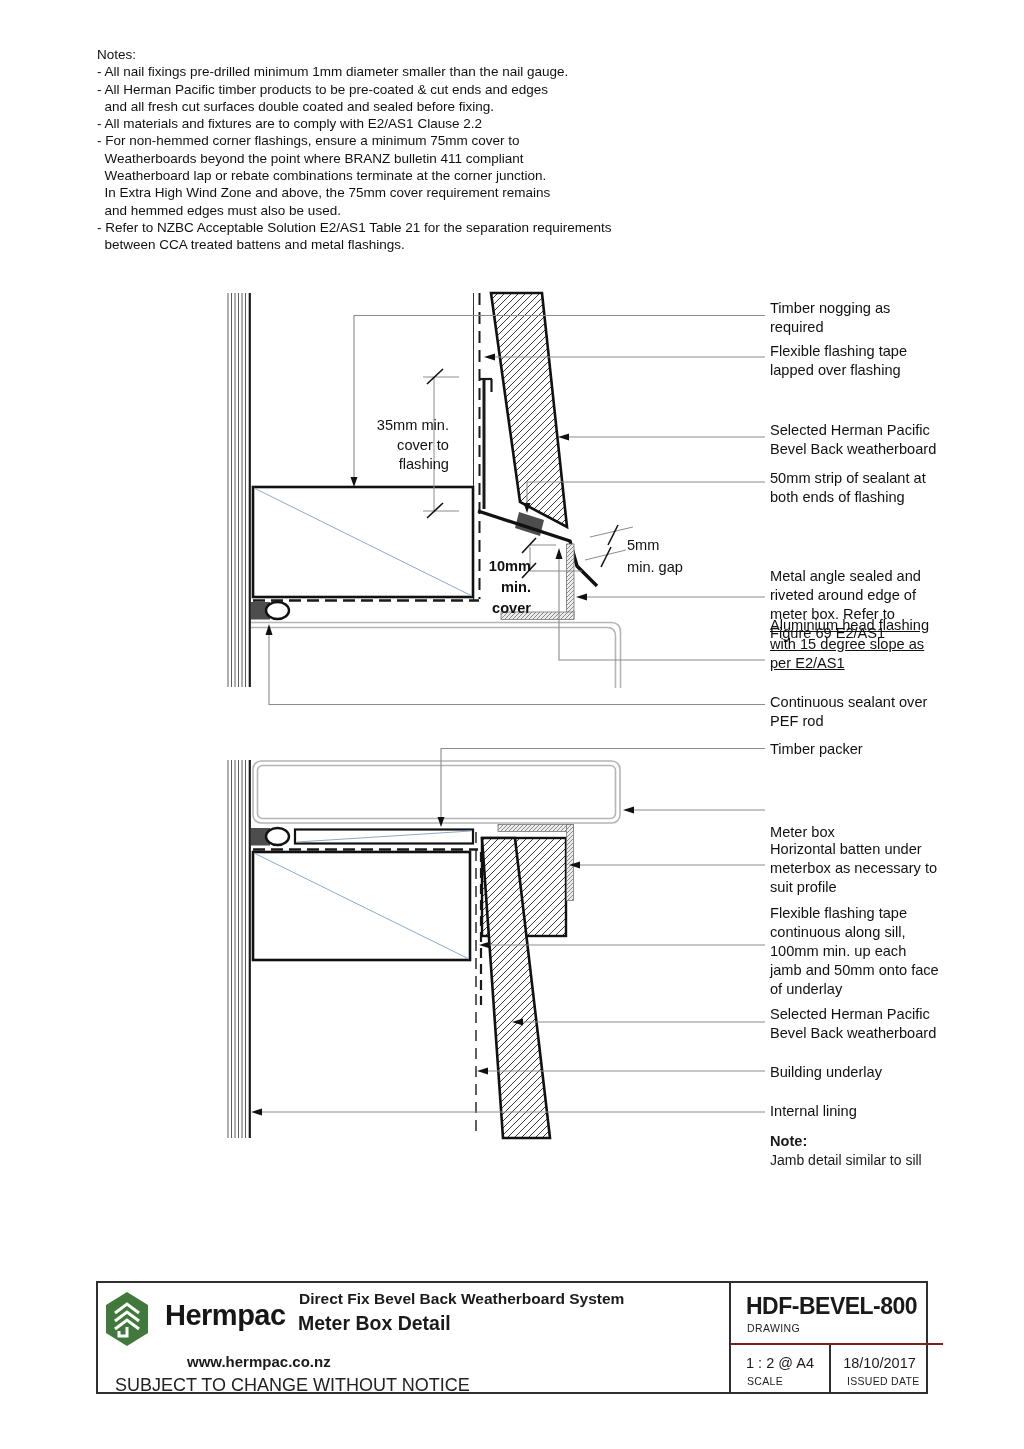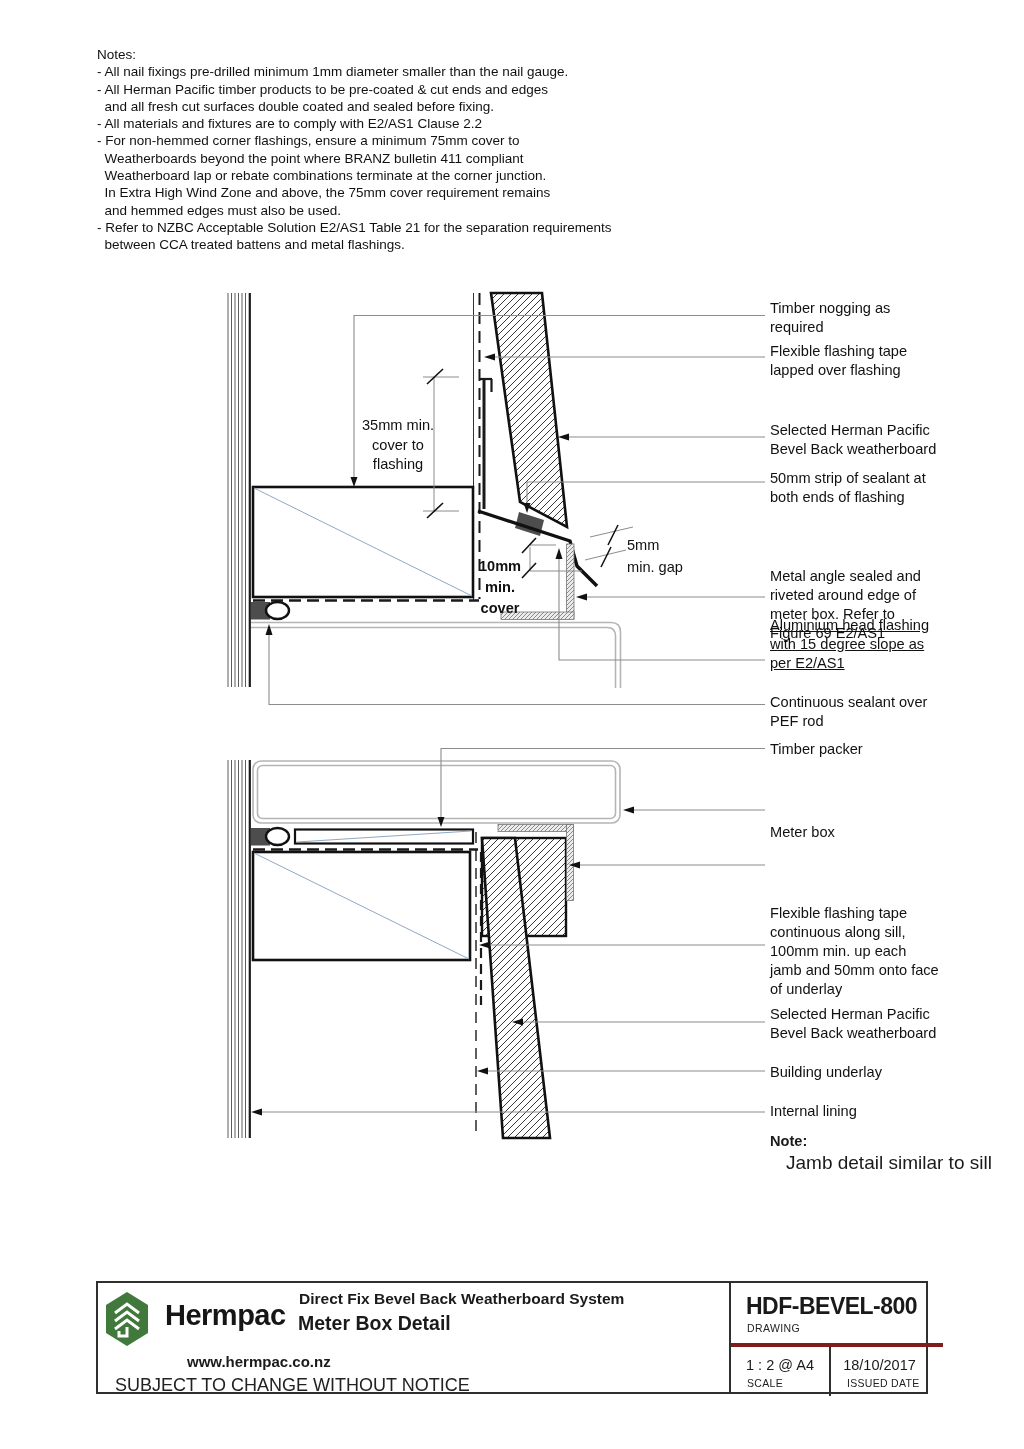--- a/index.html
+++ b/index.html
@@ -5,38 +5,38 @@
   html,body{margin:0;padding:0;background:#ffffff;}
   body{width:1024px;height:1449px;position:relative;overflow:hidden;
        font-family:"Liberation Sans","DejaVu Sans",sans-serif;color:#1a1a1a;}
   #sheet{position:absolute;left:0;top:0;width:1024px;height:1449px;}
   svg.linework{position:absolute;left:0;top:0;}
   .notes{position:absolute;left:97px;top:46px;width:640px;
          font-size:13.5px;line-height:17.3px;white-space:pre;color:#111;}
   .callout{position:absolute;left:770px;width:182px;font-size:14.6px;
            line-height:19px;white-space:pre-line;color:#111;}
   .dim{position:absolute;font-size:14.6px;line-height:19.5px;white-space:pre-line;color:#111;}
-  .dim.c{text-align:center;}
+  .dim.c{text-align:right;margin-left:9px;}
   .note-title{position:absolute;left:770px;font-weight:bold;font-size:14.6px;}
-  .note-body{position:absolute;left:786px;font-size:19px;text-align:right;}
+  .note-body{position:absolute;left:770px;font-size:14px;text-align:right;}
   
   .footer{position:absolute;left:96px;top:1281px;width:832px;height:113px;
           border:2px solid #2f2f2f;box-sizing:border-box;}
   .logo{position:absolute;left:7px;top:8px;width:44px;height:56px;}
   .brand{position:absolute;left:67px;top:16px;font-size:29px;font-weight:bold;
          letter-spacing:-0.5px;color:#161616;}
   .website{position:absolute;left:89px;top:70px;font-size:15px;font-weight:bold;}
   .disclaimer{position:absolute;left:17px;top:92px;font-size:18px;color:#222;}
   .sys-title{position:absolute;left:201px;top:7px;font-size:15.5px;font-weight:bold;}
   .dwg-title{position:absolute;left:200px;top:29px;font-size:19.5px;font-weight:bold;}
   .tb-right{position:absolute;left:631px;top:0;width:197px;height:109px;
             border-left:2px solid #2f2f2f;}
   .dwg-num{position:absolute;left:15px;top:10px;font-size:23px;font-weight:bold;letter-spacing:-0.5px;}
   .dwg-lbl{position:absolute;left:16px;top:39px;font-size:10.5px;letter-spacing:.4px;color:#222;}
-  .tb-row{position:absolute;left:0;top:60px;width:197px;height:49px;border-top:4px solid #7f1d1d;padding-left:15px;}
+  .tb-row{position:absolute;left:0;top:60px;width:197px;height:49px;border-top:2px solid #7f1d1d;padding-left:15px;}
   .cell-scale{position:absolute;left:0;top:0;width:98px;height:49px;border-right:2px solid #2f2f2f;}
   .cell-date{position:absolute;left:100px;top:0;width:97px;height:49px;}
   .cell-val{position:absolute;left:0;top:10px;width:100%;text-align:center;font-size:14.5px;}
   .cell-lbl{position:absolute;left:16px;top:30px;font-size:10.5px;letter-spacing:.3px;color:#222;}
 </style>
 </head>
 <body>
 
 <div id="sheet">
 
@@ -242,20 +242,23 @@
 riveted around edge of
 meter box. Refer to
 Figure 69 E2/AS1</div>
   <div class="callout" style="top:616px;text-decoration:underline;">Aluminium head flashing
 with 15 degree slope as
 per E2/AS1</div>
   <div class="callout" style="top:693px;">Continuous sealant over
 PEF rod</div>
   <div class="callout" style="top:740px;">Timber packer</div>
   <div class="callout" style="top:823px;">Meter box</div>
+  <div class="callout" style="top:840px;">Horizontal batten under
+meterbox as necessary to
+suit profile</div>
   <div class="callout" style="top:904px;">Flexible flashing tape
 continuous along sill,
 100mm min. up each
 jamb and 50mm onto face
 of underlay</div>
   <div class="callout" style="top:1005px;">Selected Herman Pacific
 Bevel Back weatherboard</div>
   <div class="callout" style="top:1063px;">Building underlay</div>
   <div class="callout" style="top:1102px;">Internal lining</div>
 

